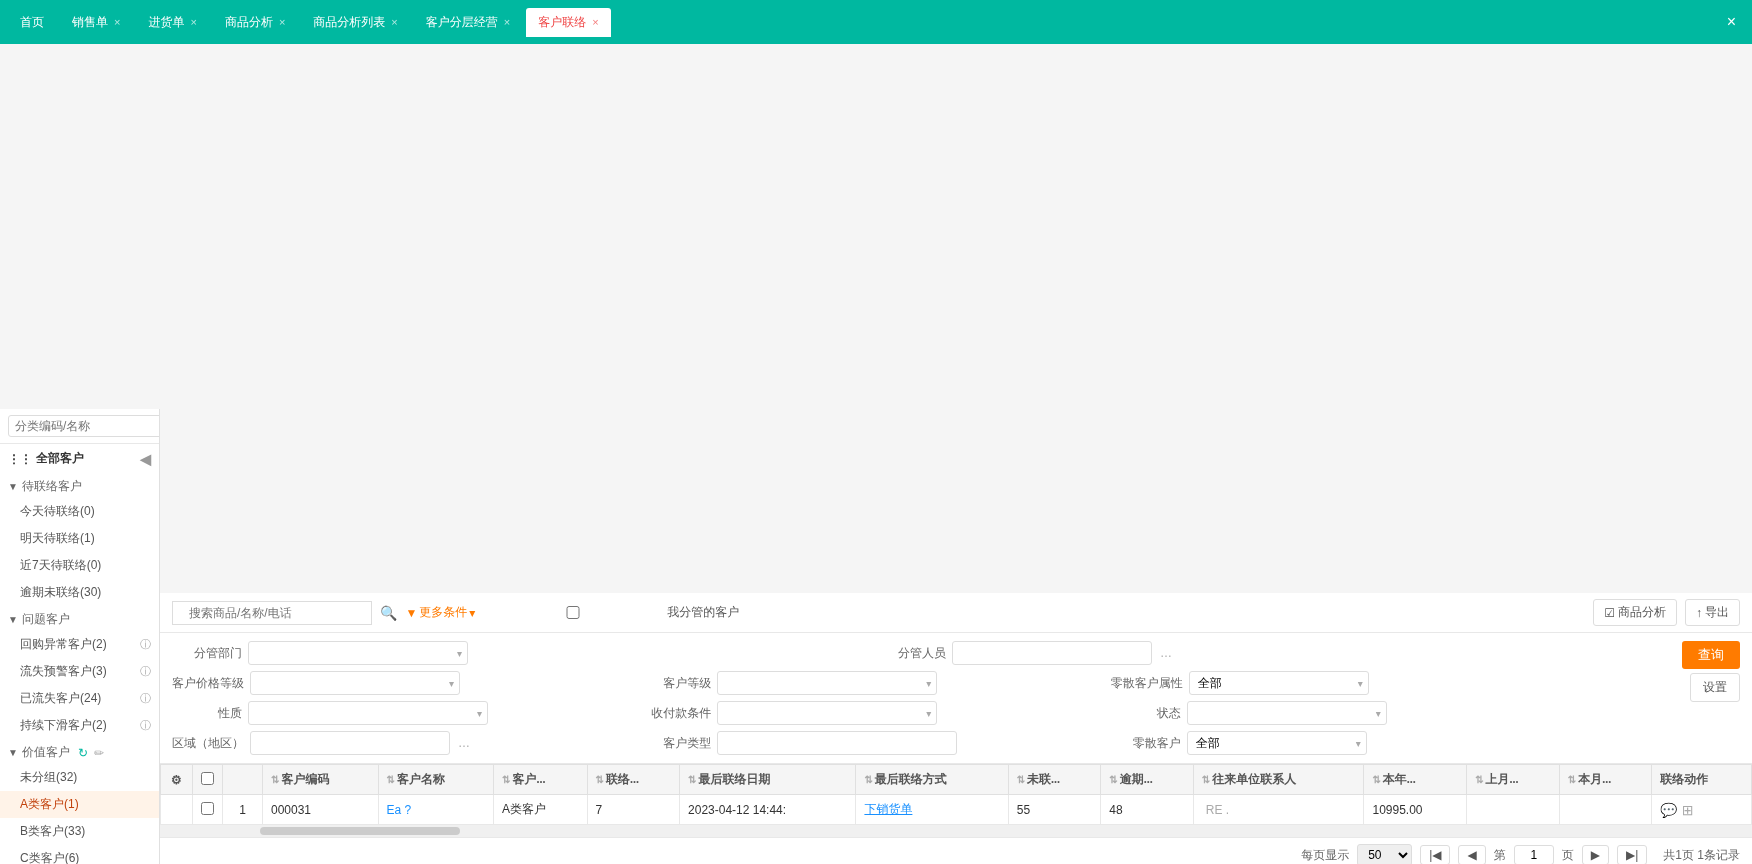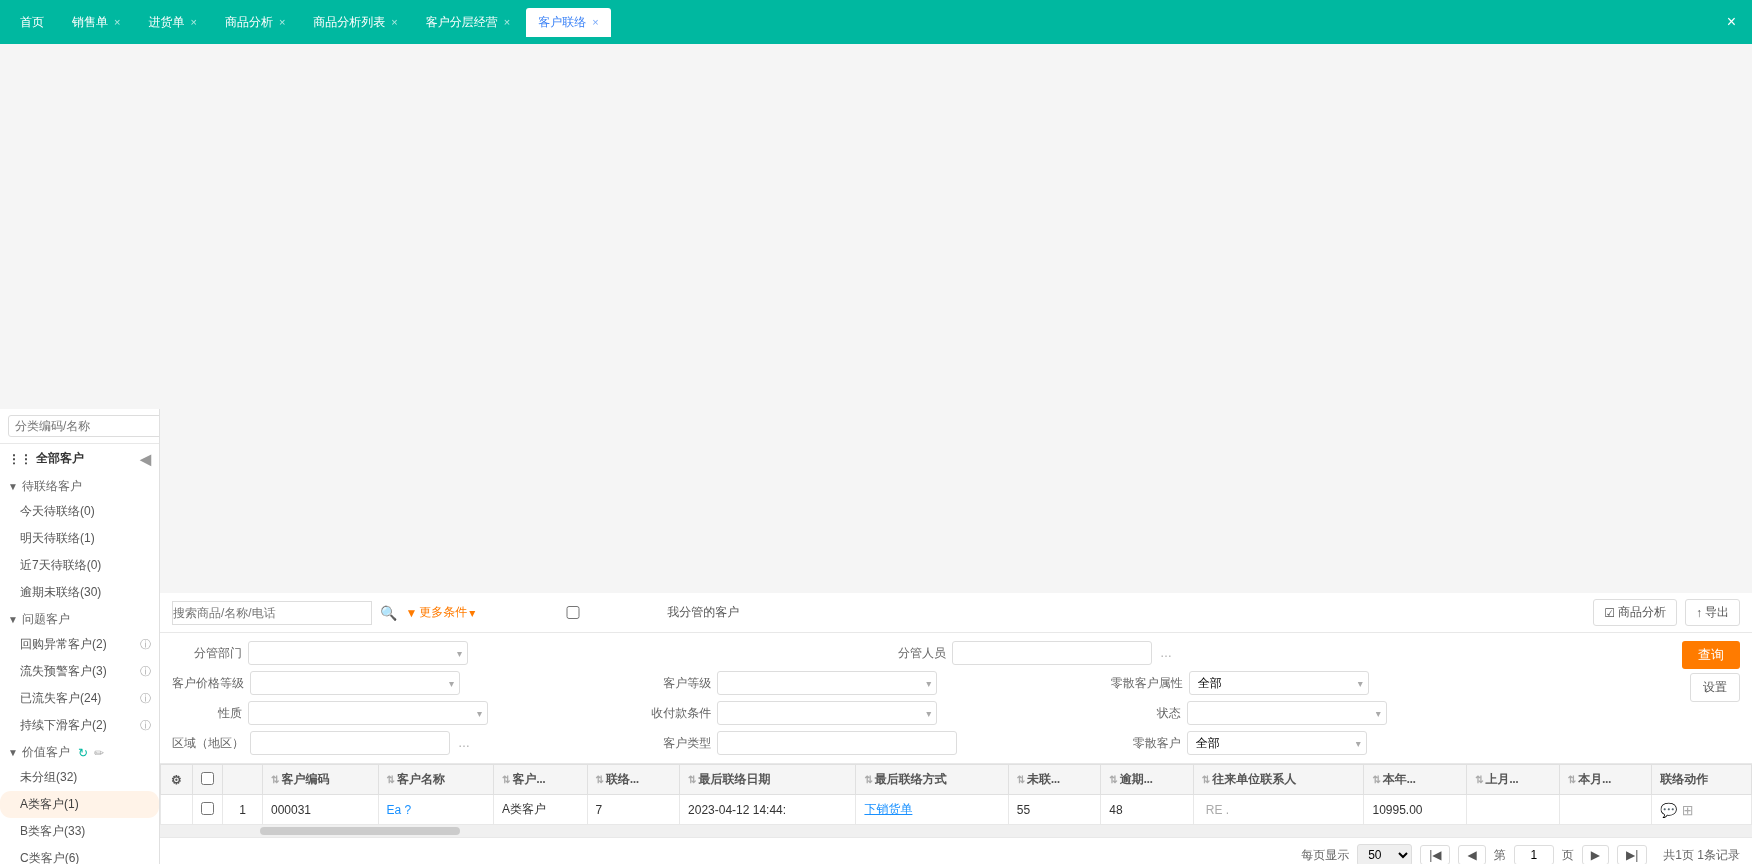--- a/index.html
+++ b/index.html
@@ -18,21 +18,21 @@
       color: #fff;
       padding: 6px 12px;
       cursor: pointer;
       font-size: 13px;
       white-space: nowrap;
       display: flex;
       align-items: center;
       gap: 4px;
       border-radius: 3px 3px 0 0;
     }
-    .nav-item.active { background: #fff; color: #3b82f6; }
+    .nav-item.active { background: #fff; color: #ef4444; }
     .nav-item .close-x {
       font-size: 11px;
       opacity: 0.7;
       margin-left: 2px;
     }
     .nav-spacer { flex: 1; }
     .nav-close-btn {
       color: #fff;
       font-size: 16px;
       cursor: pointer;
@@ -94,21 +94,21 @@
     .sidebar-group-label .arrow { color: #666; font-size: 10px; }
     
     .sidebar-item {
       padding: 5px 8px 5px 20px;
       color: #555;
       cursor: pointer;
       display: flex;
       align-items: center;
       gap: 4px;
     }
-    .sidebar-item.active { background: #fff3e8; color: #404040; border-radius: 11px; }
+    .sidebar-item.active { background: #fff3e8; color: #c2410c; }
     .sidebar-item .info-icon { color: #aaa; font-size: 11px; margin-left: auto; }
     
     
     .content-area {
       flex: 1;
       display: flex;
       flex-direction: column;
       overflow: hidden;
       background: #fff;
     }
@@ -118,21 +118,21 @@
       padding: 6px 12px;
       display: flex;
       align-items: center;
       gap: 8px;
       border-bottom: 1px solid #e8e8e8;
       background: #fff;
     }
     .filter-bar input {
       border: 1px solid #ddd;
       border-radius: 0;
-      padding: 4px 0;
+      padding: 4px 16px;
       font-size: 12px;
       width: 180px;
       outline: none;
     }
     .filter-search-btn { color: #00b8a0; cursor: pointer; font-size: 14px; }
     .filter-more {
       color: #ff7b00;
       cursor: pointer;
       display: flex;
       align-items: center;

